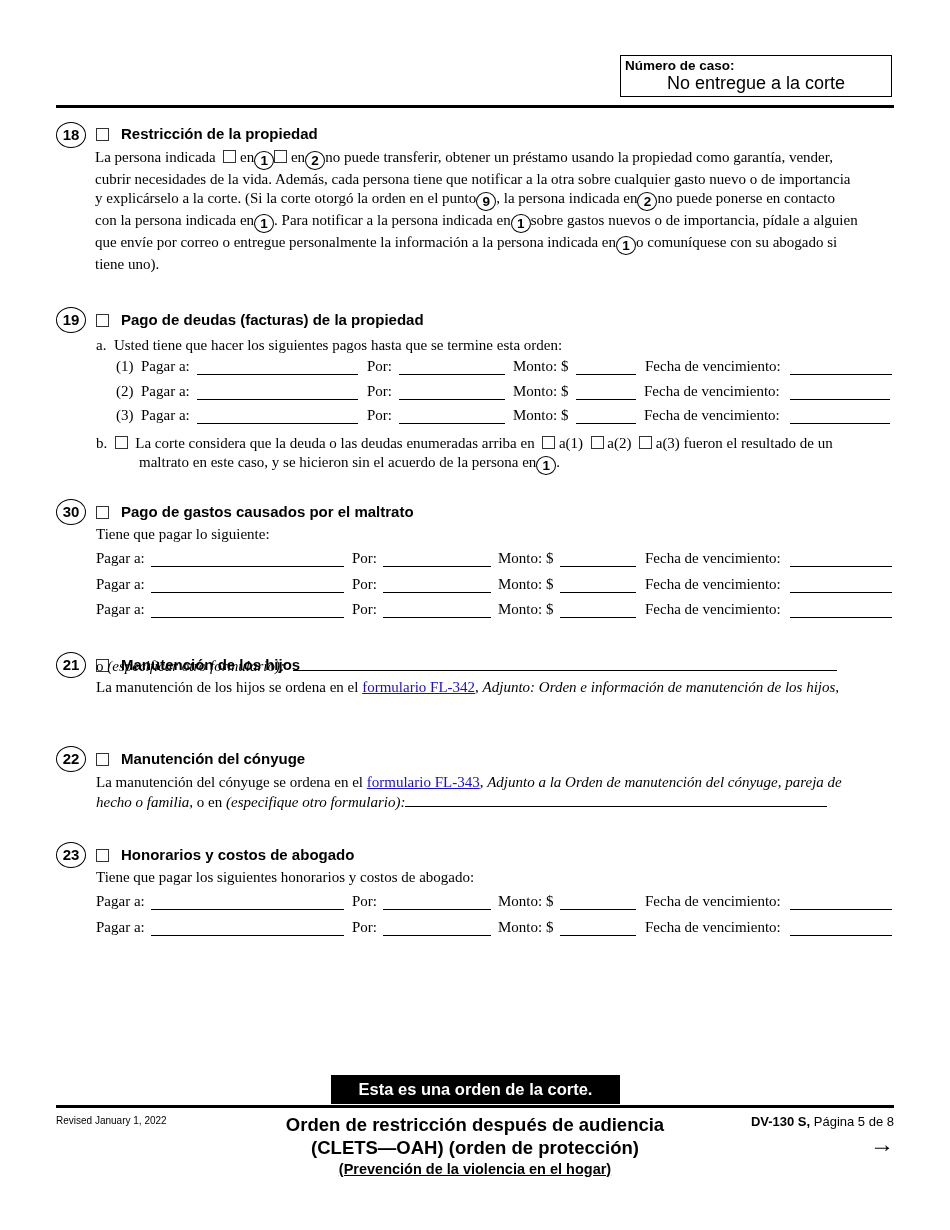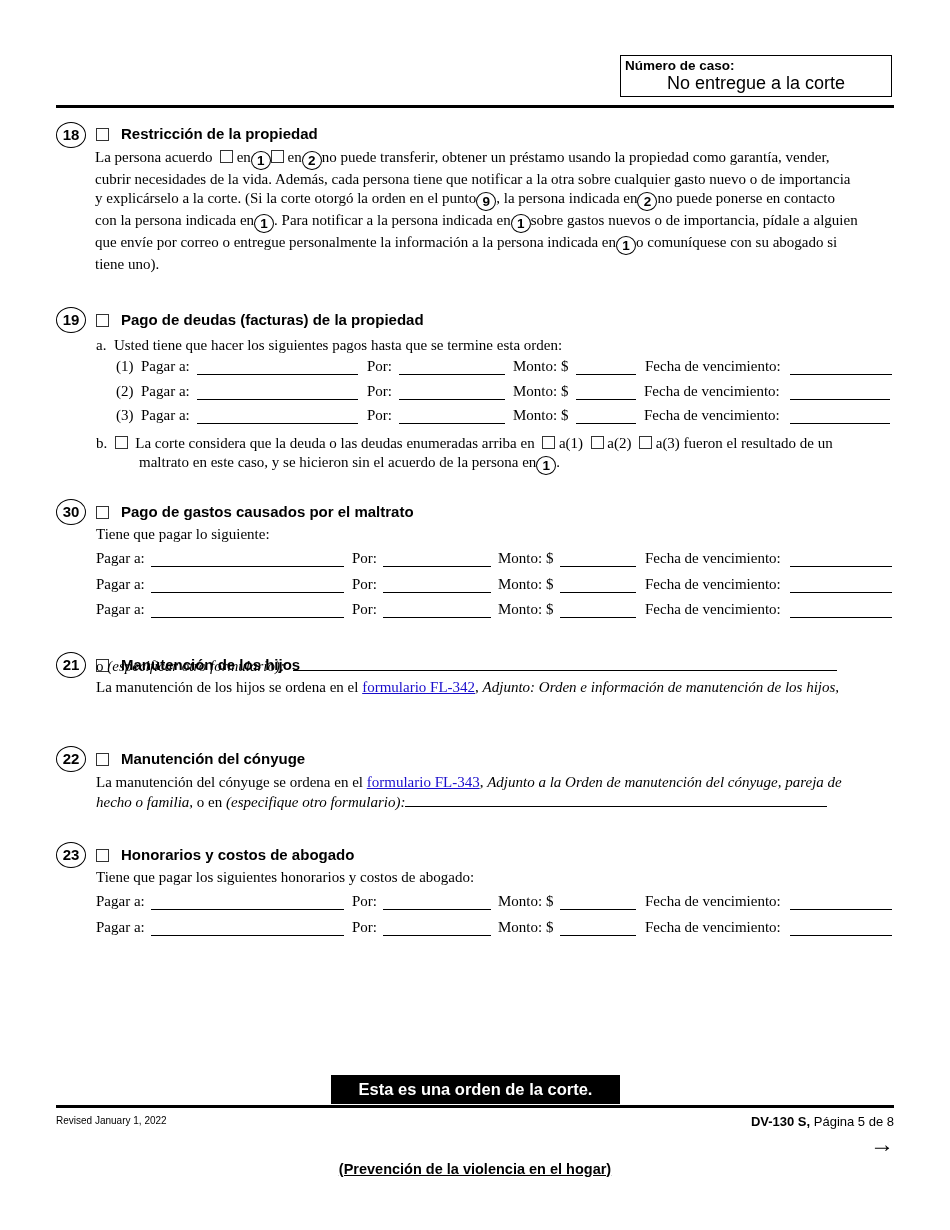--- a/index.html
+++ b/index.html
@@ -44,21 +44,21 @@
   <div id="case-value" class="abs sans">No entregue a la corte</div>
 </div>
 <div class="abs rule-thick" style="top:105px;"></div>
 
 <div class="abs num-circle" style="left:56px;top:122px;">18</div>
 <span class="abs cb" style="left:96px;top:128px;"></span>
 <div class="abs sec-title" style="left:121px;top:125px;">Restricción de la propiedad</div>
 
 <div class="abs txt" style="left:95px;top:148px;">
   <div>
-    <span>La persona acuerdo</span>&nbsp;
+    <span>La persona indicada</span>&nbsp;
     <span class="cb" style="vertical-align:-1px;"></span>
     <span>en</span><span class="ref">1</span><span class="cb" style="vertical-align:-1px;"></span>
     <span>en</span><span class="ref">2</span><span>no puede transferir, obtener un préstamo usando la propiedad como garantía, vender,</span>
   </div>
   <div>cubrir necesidades de la vida. Además, cada persona tiene que notificar a la otra sobre cualquier gasto nuevo o de importancia</div>
   <div>
     <span>y explicárselo a la corte. (Si la corte otorgó la orden en el punto</span><span class="ref">9</span><span>, la persona indicada en</span><span class="ref">2</span><span>no puede ponerse en contacto</span>
   </div>
   <div>
     <span>con la persona indicada en</span><span class="ref">1</span><span>. Para notificar a la persona indicada en</span><span class="ref">1</span><span>sobre gastos nuevos o de importancia, pídale a alguien</span>
@@ -207,19 +207,21 @@
   <span class="cell" style="left:402px;">Monto: $</span>
   <span class="cell line" style="left:464px;top:2px;width:76px;"></span>
   <span class="cell" style="left:549px;">Fecha de vencimiento:</span>
   <span class="cell line" style="left:694px;top:2px;width:102px;"></span>
 </div>
 
 <div id="court-banner" class="abs">Esta es una orden de la corte.</div>
 <div class="abs rule-thick" style="top:1105px;"></div>
 <div id="revised" class="abs sans">Revised January 1, 2022</div>
 <div id="footer-title" class="abs sans">
+  <div>Orden de restricción después de audiencia</div>
+  <div>(CLETS—OAH) (orden de protección)</div>
 </div>
 <div id="footer-sub" class="abs sans">(Prevención de la violencia en el hogar)</div>
 <div id="form-id" class="abs sans">
   <b>DV-130 S,</b>
   <span>Página 5 de 8</span>
 </div>
 <div id="next-arrow" class="abs sans">→</div>
 
 </body></html>

